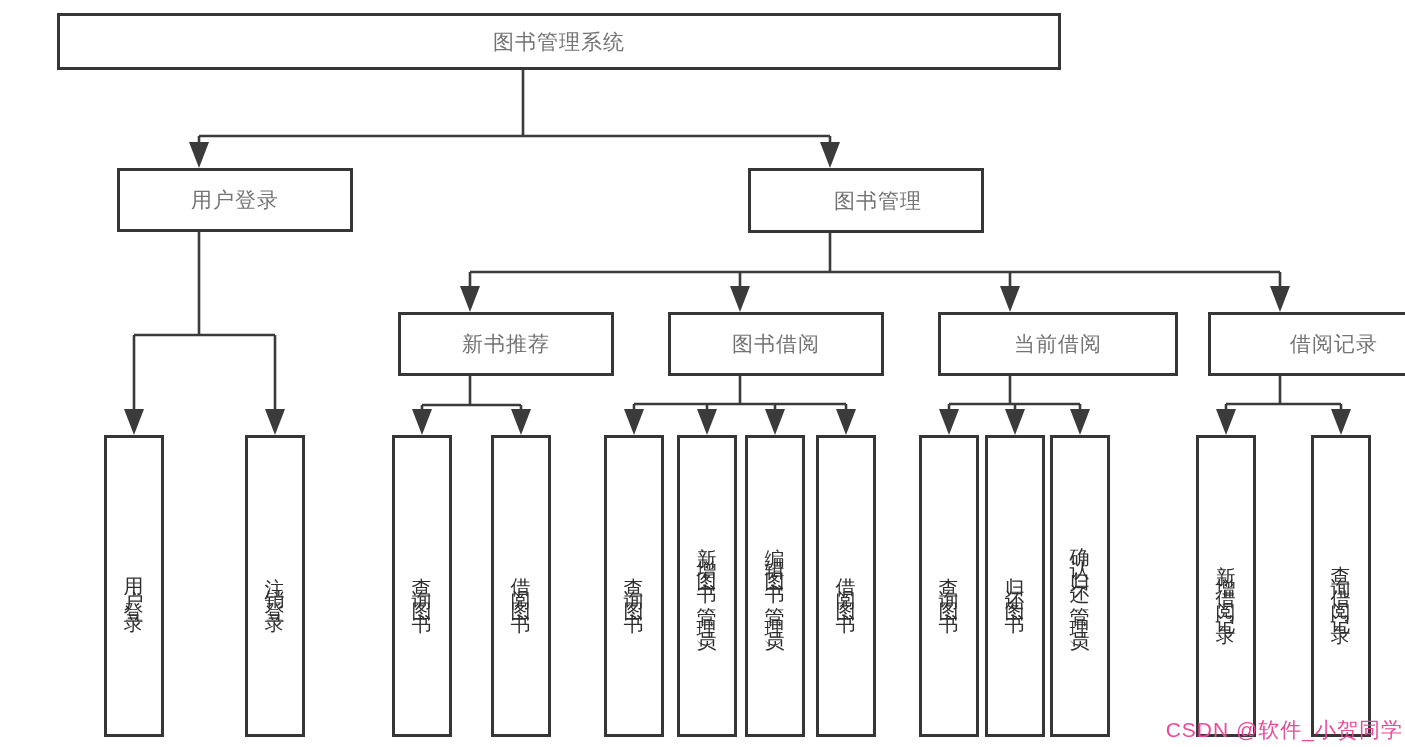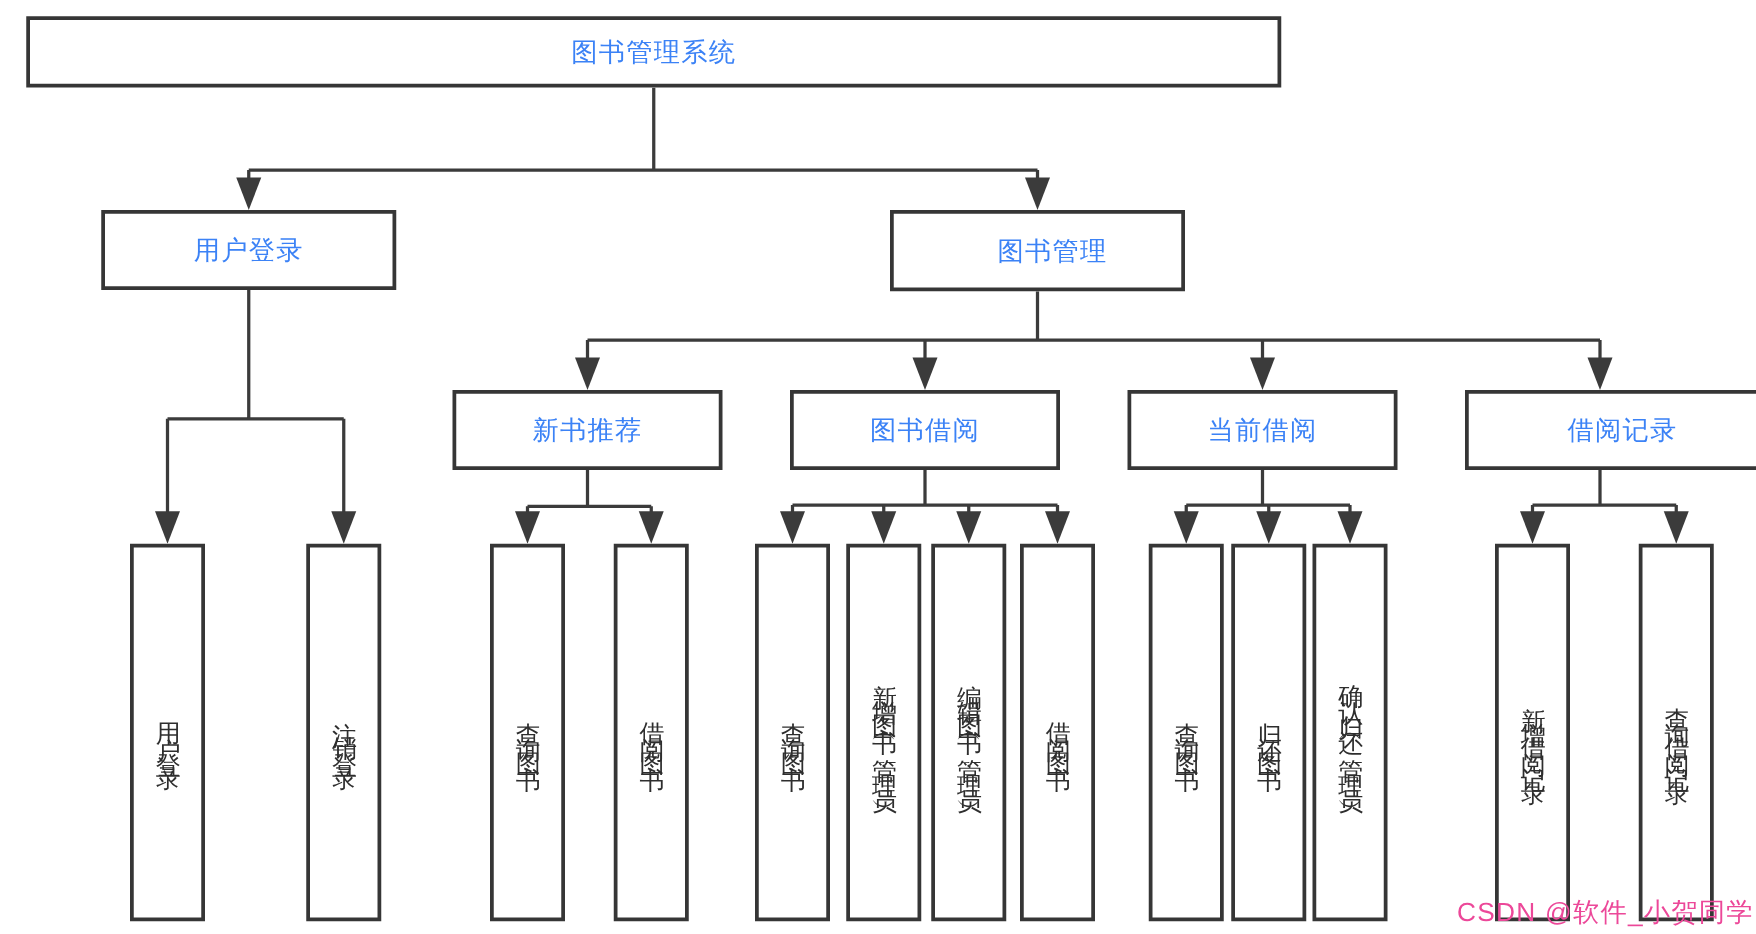--- a/index.html
+++ b/index.html
@@ -15,25 +15,26 @@
   .wire  { stroke: #3b3b3b; stroke-width: 2.6; fill: none; }
   .arrow { fill: #3b3b3b; }
   .hbox {
     position: absolute;
     box-sizing: border-box;
     background: #ffffff;
     border: 3px solid #363636;
     display: flex;
     align-items: center;
     justify-content: center;
-    color: #3b82f6;
+    color: #737373;
     font-size: 21px;
     letter-spacing: 1px;
     white-space: nowrap;
     z-index: 2;
+    margin-left: 36px;
   }
   .leaf {
     position: absolute;
     box-sizing: border-box;
     top: 435px;
     width: 60px;
     height: 302px;
     background: #ffffff;
     border: 3px solid #363636;
     display: flex;
@@ -114,21 +115,21 @@
   <div class="hbox" style="left:712px;top:168px;width:236px;height:65px;padding-left:24px;">
     <span>图书管理</span>
   </div>
 
   <div class="hbox" style="left:632px;top:312px;width:216px;height:64px;">
     <span>图书借阅</span>
   </div>
   <div class="hbox" style="left:362px;top:312px;width:216px;height:64px;">
     <span>新书推荐</span>
   </div>
-  <div class="hbox" style="left:902px;top:312px;width:216px;height:64px;">
+  <div class="hbox" style="left:902px;top:312px;width:240px;height:64px;">
     <span>当前借阅</span>
   </div>
   <div class="hbox" style="left:1172px;top:312px;width:252px;height:64px;">
     <span>借阅记录</span>
   </div>
 
   <div class="leaf" style="left:104px;">
     <span class="vtext">用户登录</span>
   </div>
   <div class="leaf" style="left:245px;">

